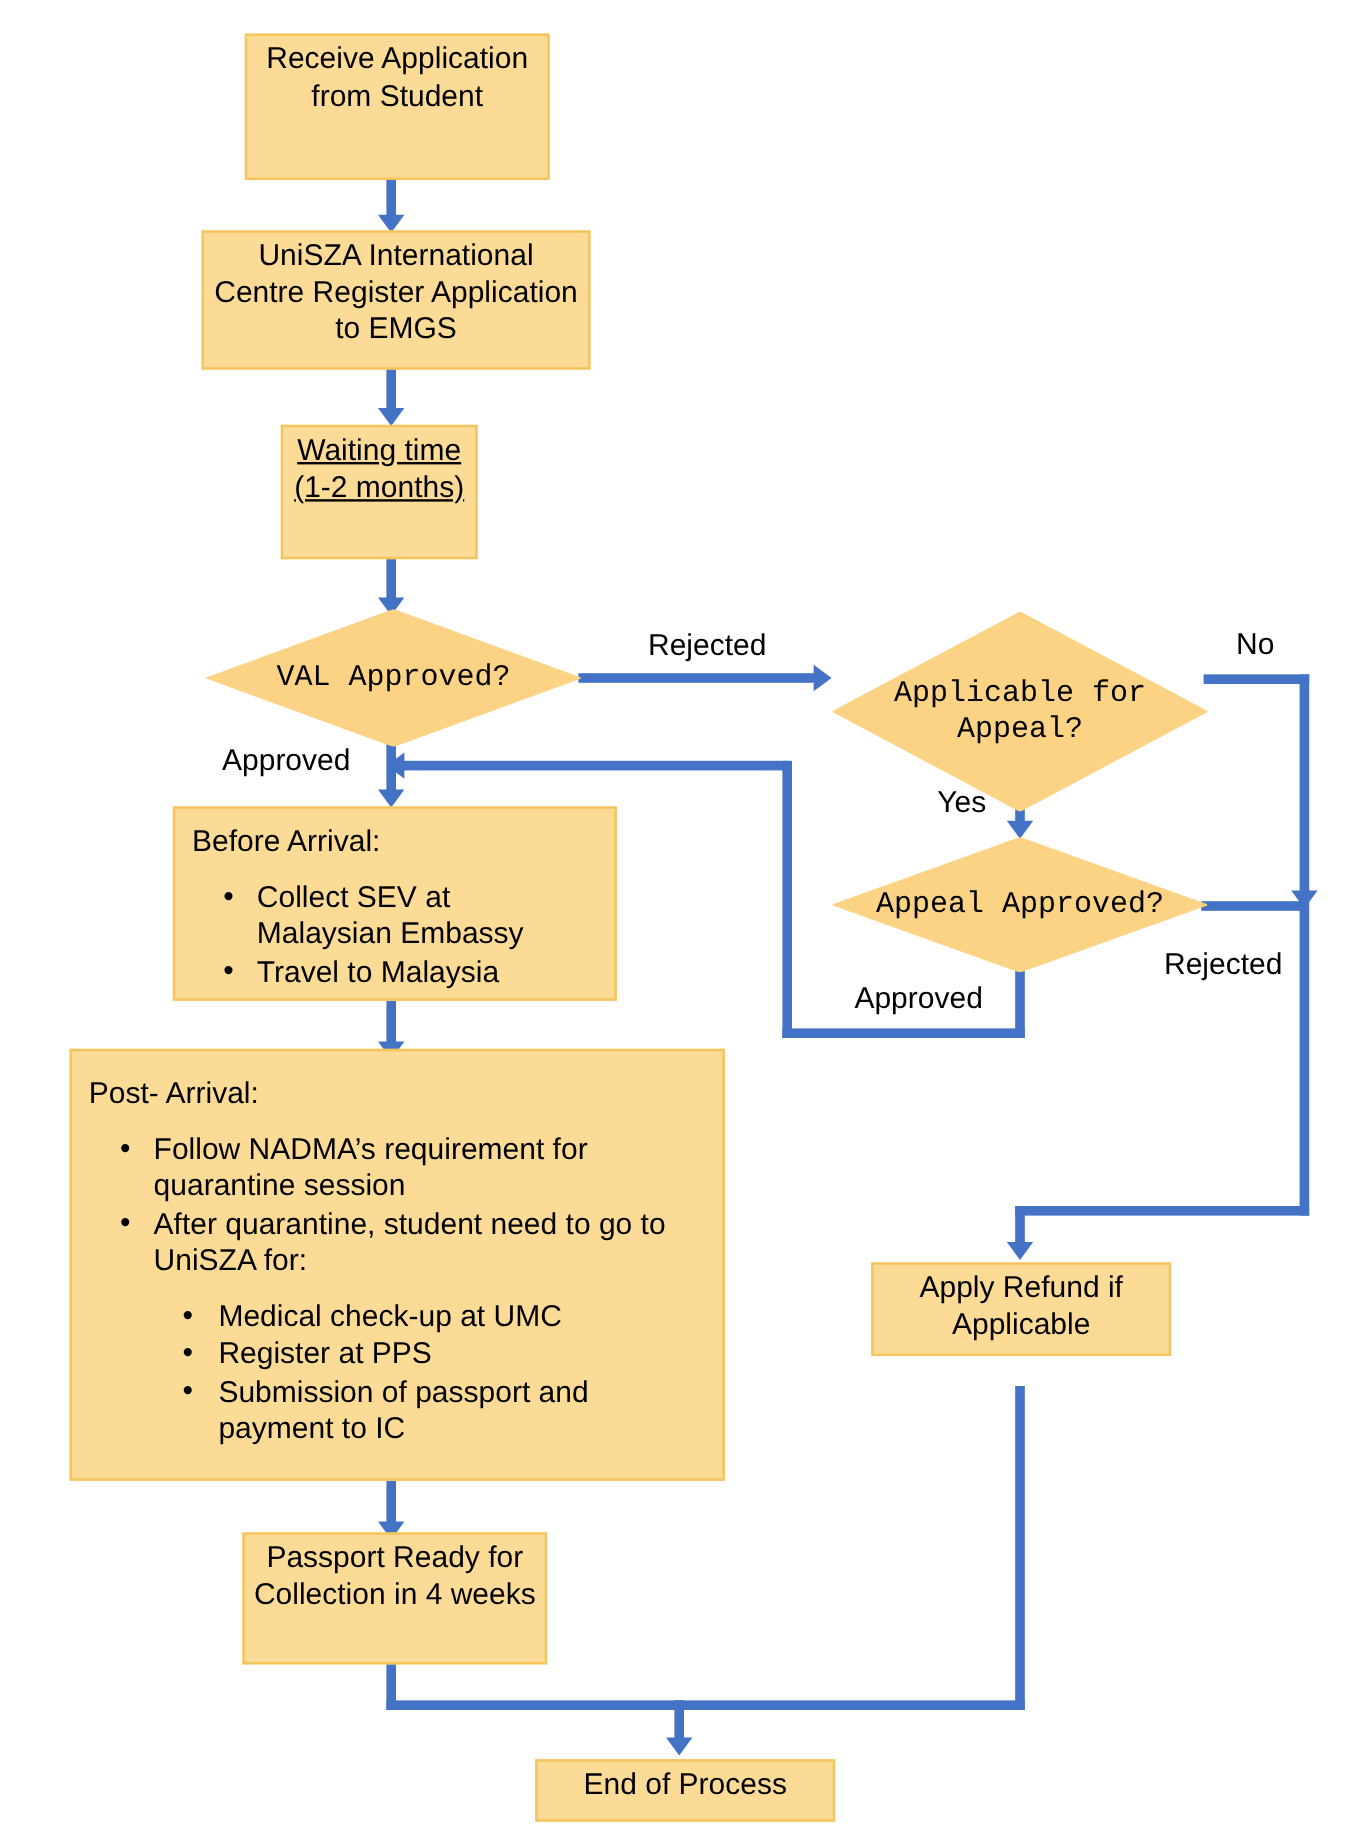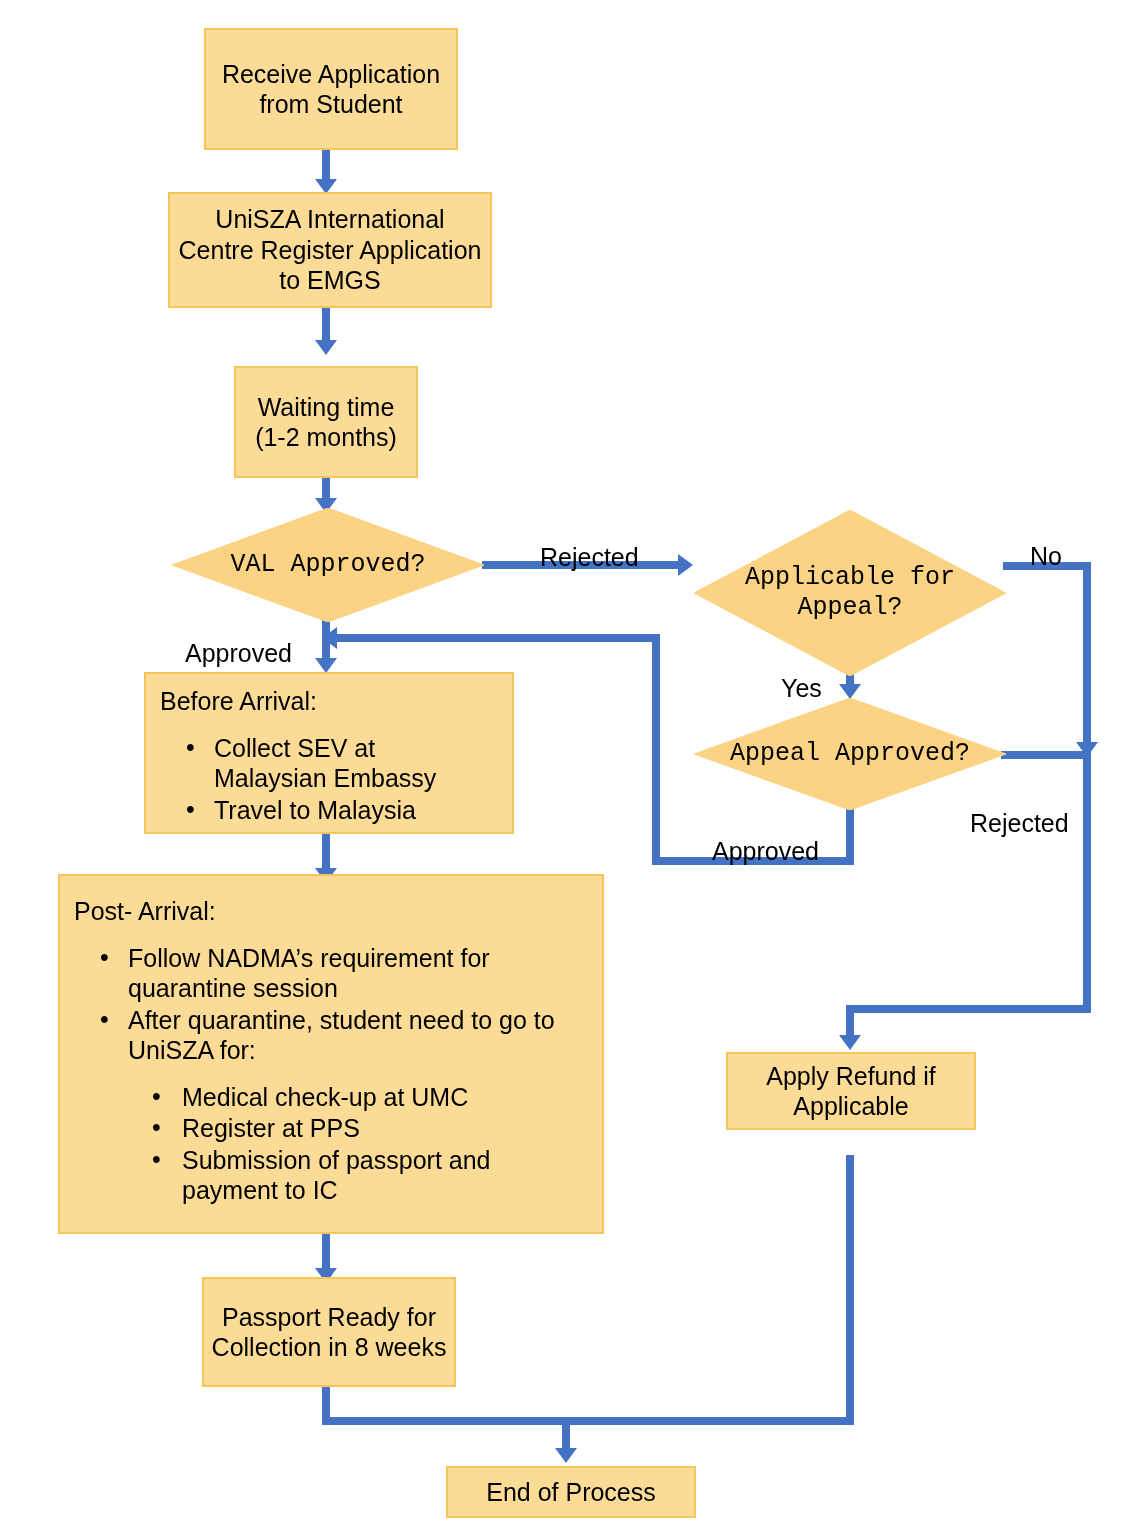--- a/index.html
+++ b/index.html
@@ -22,21 +22,20 @@
   
   .node {
     position: absolute;
     box-sizing: border-box;
     background: #FCDB96;
     border: 2px solid #F5C45A;
     color: #000;
     font-size: 25px;
     line-height: 1.22;
     display: flex;
-    align-items: center;
     justify-content: center;
     text-align: center;
     padding: 4px 6px;
     z-index: 3;
   }
   .node.left {
     text-align: left;
     justify-content: flex-start;
     align-items: flex-start;
     padding: 12px 20px 12px 14px;
@@ -124,21 +123,20 @@
     border-left: 15px solid #4472C4;
   }
   
   .elabel {
     position: absolute;
     font-size: 25px;
     color: #000;
     white-space: nowrap;
     z-index: 4;
     background: transparent;
-    margin-top: 19px;
   }
 </style>
 </head>
 <body>
 
 <div id="canvas">
 
   <div class="ln" style="left:322px; top:148px; width:8px; height:36px;"></div>
   <div class="arrow down" style="left:315px; top:179px;"></div>
 
@@ -196,21 +194,21 @@
   <div class="arrow down" style="left:555px; top:1448px;"></div>
 
   <div class="node" style="left:204px; top:28px; width:254px; height:122px;">
     <span class="inner">Receive Application from Student</span>
   </div>
 
   <div class="node" style="left:168px; top:192px; width:324px; height:116px;">
     <span class="inner">UniSZA International Centre Register Application to EMGS</span>
   </div>
 
-  <div class="node" style="left:234px; top:366px; width:184px; height:112px;">
+  <div class="node" style="left:234px; top:354px; width:164px; height:112px;text-decoration:underline;">
     <span class="inner">Waiting time (1-2 months)</span>
   </div>
 
   <div class="diamond" style="left:172px; top:508px; width:312px; height:114px;">
     <svg viewBox="0 0 312 114" preserveAspectRatio="none">
       <polygon points="156,0 312,57 156,114 0,57" fill="#FCD384" stroke="#FCD384" stroke-width="1"></polygon>
     </svg>
     <div class="dlabel">VAL Approved?</div>
   </div>
 
@@ -247,21 +245,21 @@
       </ul>
       <ul class="bul sub">
         <li>Medical check-up at UMC</li>
         <li>Register at PPS</li>
         <li>Submission of passport and payment to IC</li>
       </ul>
     </div>
   </div>
 
   <div class="node" style="left:202px; top:1277px; width:254px; height:110px;">
-    <span class="inner">Passport Ready for Collection in 8 weeks</span>
+    <span class="inner">Passport Ready for Collection in 4 weeks</span>
   </div>
 
   <div class="node" style="left:726px; top:1052px; width:250px; height:78px;">
     <span class="inner">Apply Refund if Applicable</span>
   </div>
 
   <div class="node" style="left:446px; top:1466px; width:250px; height:52px;">
     <span class="inner">End of Process</span>
   </div>
 

